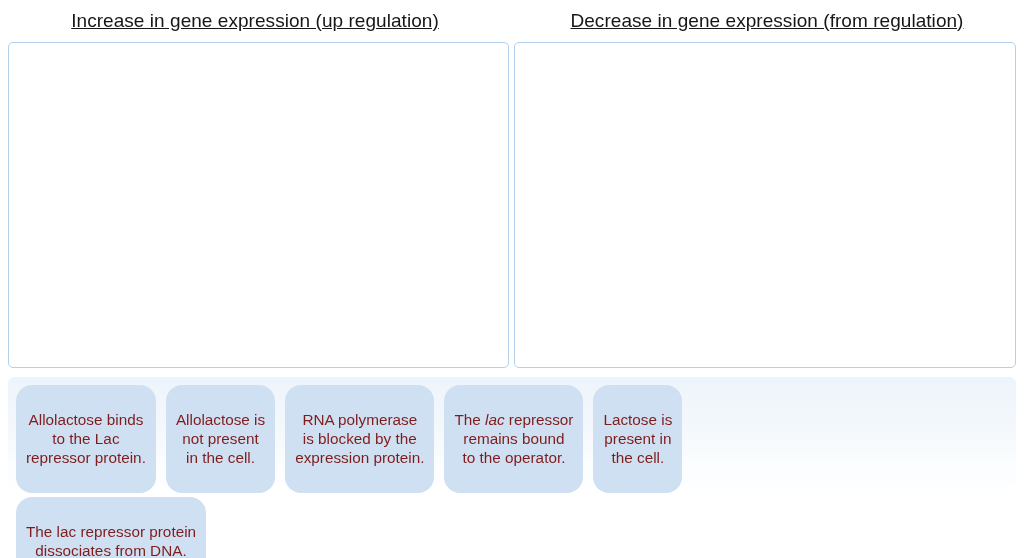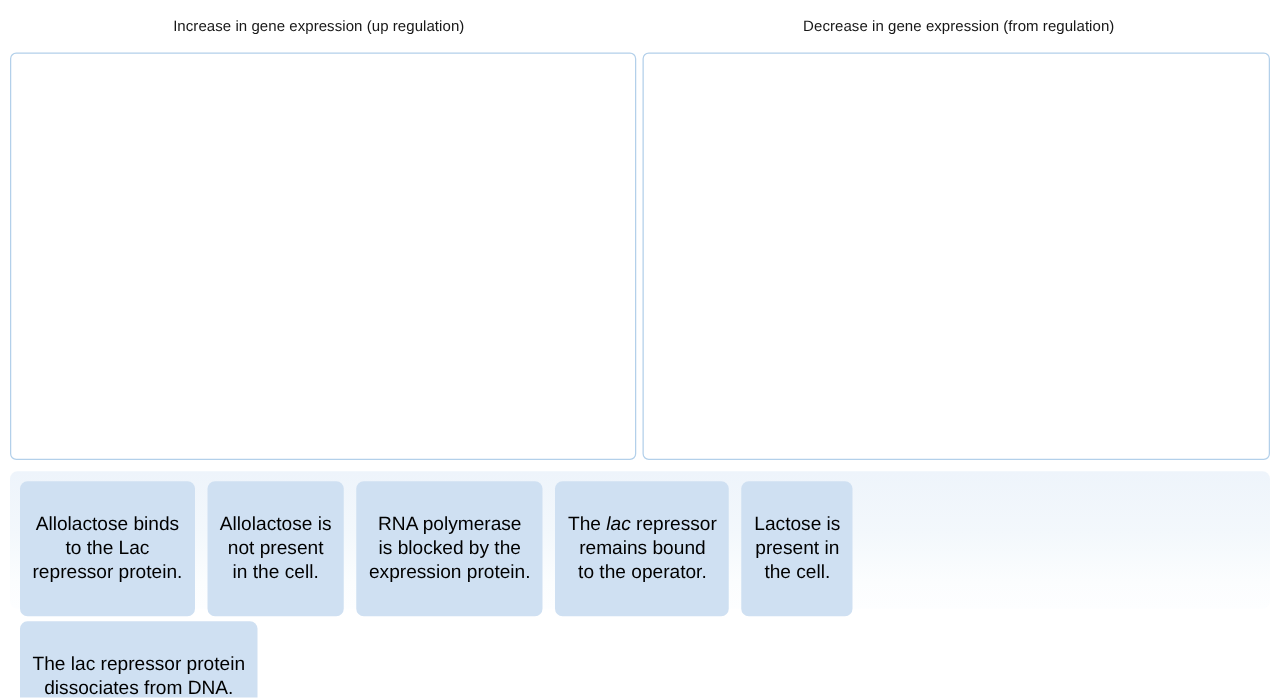--- a/index.html
+++ b/index.html
@@ -25,25 +25,26 @@
     width: 1024px;
     height: 44px;
     display: flex;
     box-sizing: border-box;
   }
   .zone-header {
     flex: 0 0 auto;
     display: flex;
     align-items: center;
     justify-content: center;
-    font-size: 12px;
+    font-size: 19px;
     line-height: 20px;
     color: #171717;
     letter-spacing: 0.05px;
     white-space: nowrap;
+    text-decoration: underline;
   }
   .zone-header.left {
     width: 510px;
     padding-bottom: 2px;
   }
   .zone-header.right {
     width: 514px;
     padding-bottom: 2px;
   }
 
@@ -85,22 +86,22 @@
     padding: 8px 0 0 8px;
   }
   .tray-row {
     display: flex;
     align-items: flex-start;
     margin-bottom: 4px;
   }
   .card {
     box-sizing: border-box;
     background: #cfe0f2;
-    border-radius: 6px;
-    color: #000000;
+    border-radius: 16px;
+    color: #7f1d1d;
     font-size: 15.3px;
     line-height: 19px;
     text-align: center;
     padding: 6px 10px 7px 10px;
     margin-right: 10px;
     white-space: pre-line;
     cursor: move;
     user-select: none;
   }
   .card em {

